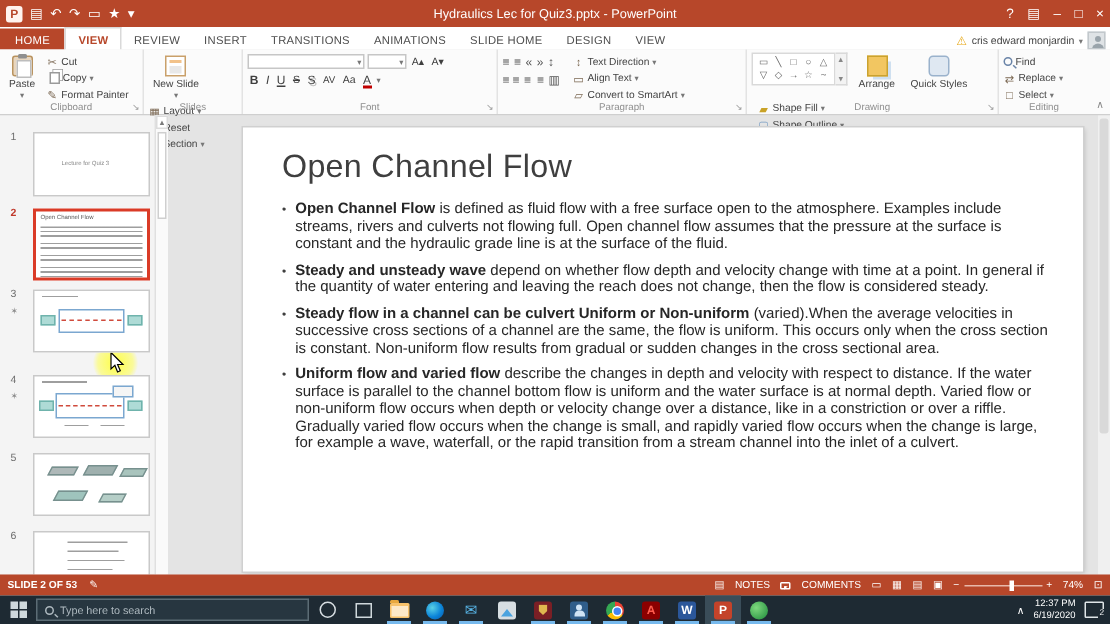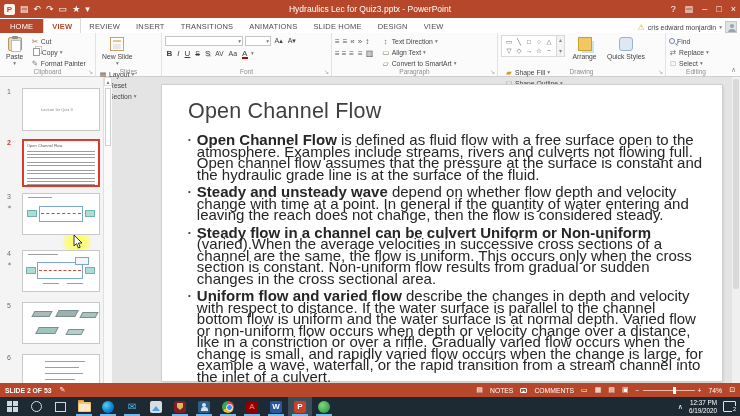--- a/index.html
+++ b/index.html
@@ -76,21 +76,21 @@
 
   .canvas-scroll{position:absolute;right:0;top:77px;width:8px;height:306px;background:#f0f0f0;}
   .canvas-scroll .bar{margin:2px 1px;height:210px;background:#d9d9d9;border-radius:2px;}
 
   .slide{position:absolute;left:162px;top:85px;width:560px;height:296px;background:#fff;
     box-shadow:0 0 0 1px #d0d0d0, 1px 1px 3px rgba(0,0,0,.15);}
   .slide-title{margin:14px 0 10px;padding:0 26px;font-size:21.5px;color:#3f3f3f;font-weight:400;letter-spacing:.2px;}
   .bullets{padding:0 18px 0 26px;}
   .bullet{display:flex;gap:6px;margin-bottom:6px;}
   .marker{font-size:8px;color:#3f3f3f;line-height:11.5px;}
-  .btext{font-size:15px;line-height:11.5px;color:#262626;}
+  .btext{font-size:10px;line-height:11.5px;color:#262626;}
   .btext b{font-weight:bold;}
 
   
   .cursor-glow{position:absolute;left:62px;top:150px;width:30px;height:30px;border-radius:50%;
     background:radial-gradient(circle,rgba(255,255,60,.95) 0%,rgba(255,255,80,.55) 55%,rgba(255,255,100,0) 72%);}
   .cursor{position:absolute;left:73px;top:158px;width:10px;height:14px;}
 
   
   .statusbar{position:absolute;left:0;top:383px;width:740px;height:14px;background:#B7472A;color:#fff;
     display:flex;align-items:center;font-size:6.8px;padding:0 5px;gap:8px;}
@@ -489,20 +489,24 @@
 
   <div class="taskbar">
     <div class="startbtn">
       <span class="winlogo">
           <i></i>
           <i></i>
           <i></i>
           <i></i>
         </span>
     </div>
+    <div class="searchbox">
+      <span class="slens"></span>
+      <span>Type here to search</span>
+    </div>
     <div class="tb-ic">
         <span class="ring"></span>
       </div>
     <div class="tb-ic">
         <span class="tview"></span>
       </div>
     <div class="tb-ic run">
         <span class="folder"></span>
       </div>
     <div class="tb-ic run">

